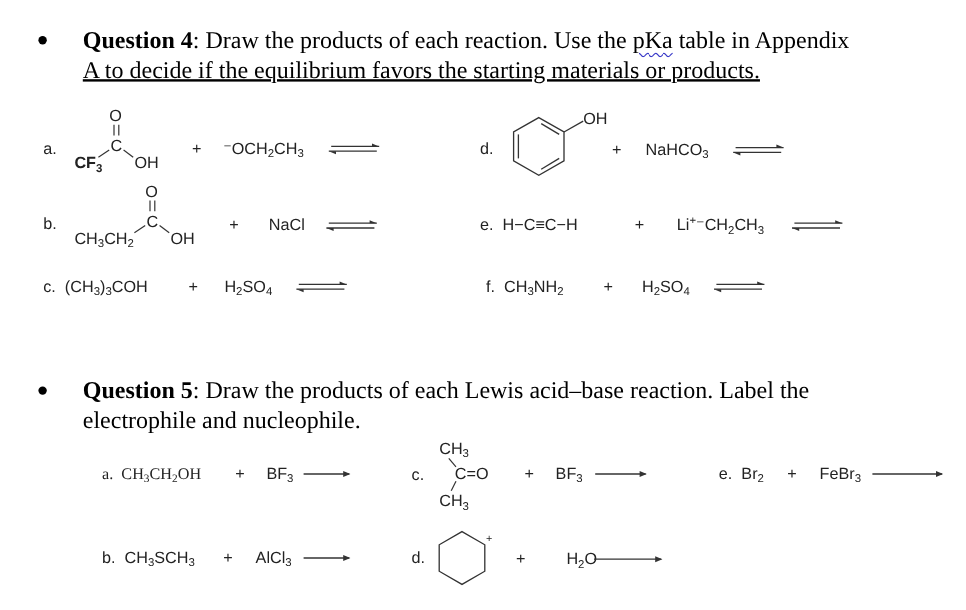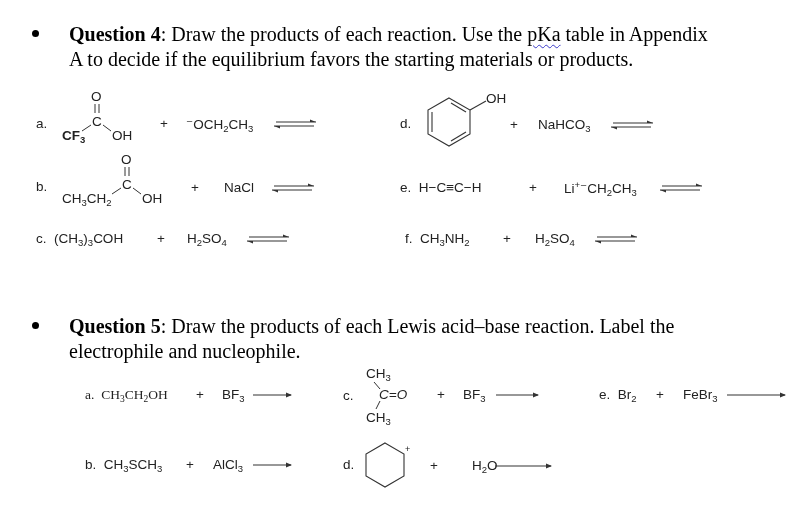--- a/index.html
+++ b/index.html
@@ -17,21 +17,21 @@
   .spell { text-decoration: underline wavy #3a3ac8; text-decoration-thickness:1px; text-underline-offset:3px; }
   svg { position:absolute; overflow:visible; }
 </style>
 </head>
 <body>
 
 <div class="bullet" style="left:32px;top:30px;"></div>
 <div class="abs serif q-text" style="left:53px;top:22px;">
   <b>Question 4</b><span>: Draw the products of each reaction. Use the </span><span class="spell">pKa</span><span> table in Appendix</span>
 </div>
-<div class="abs serif q-text" style="left:53px;top:47px;">A to decide if the equilibrium favors the starting materials or products.</div>
+<div class="abs serif q-text" style="left:53px;top:47px;text-decoration:underline;">A to decide if the equilibrium favors the starting materials or products.</div>
 
 <div class="abs sans label" style="left:36px;top:116px;">a.</div>
 <div>
   <div class="abs sans chem" style="left:91px;top:89px;">O</div>
   <svg style="left:0;top:0;" width="1" height="1">
       <line x1="95" y1="104" x2="95" y2="113" stroke="#333" stroke-width="1"></line>
       <line x1="99" y1="104" x2="99" y2="113" stroke="#333" stroke-width="1"></line>
       <line x1="82" y1="131" x2="91" y2="125" stroke="#333" stroke-width="1"></line>
       <line x1="103" y1="125" x2="111" y2="131" stroke="#333" stroke-width="1"></line>
     </svg>
@@ -155,21 +155,21 @@
     <polygon points="39,3 33,0.5 33,5.5" fill="#333"></polygon>
   </svg>
 
 <div class="abs sans label" style="left:343px;top:388px;">c.</div>
 <div>
   <div class="abs sans chem" style="left:366px;top:366px;"><span>CH</span><sub>3</sub></div>
   <svg style="left:0;top:0;" width="1" height="1">
       <line x1="374" y1="382" x2="380" y2="389" stroke="#333" stroke-width="1"></line>
       <line x1="380" y1="401" x2="376" y2="409" stroke="#333" stroke-width="1"></line>
     </svg>
-  <div class="abs sans chem" style="left:379px;top:387px;font-style:italic;">C=O</div>
+  <div class="abs sans chem" style="left:379px;top:387px;">C=O</div>
   <div class="abs sans chem" style="left:366px;top:410px;"><span>CH</span><sub>3</sub></div>
 </div>
 <div class="abs sans chem" style="left:437px;top:387px;">+</div>
 <div class="abs sans chem" style="left:463px;top:387px;"><span>BF</span><sub>3</sub></div>
 <svg style="left:496px;top:392px;" width="44" height="6">
     <line x1="0" y1="3" x2="42" y2="3" stroke="#333" stroke-width="1.1"></line>
     <polygon points="43,3 37,0.5 37,5.5" fill="#333"></polygon>
   </svg>
 
 <div class="abs sans label" style="left:343px;top:457px;">d.</div>

